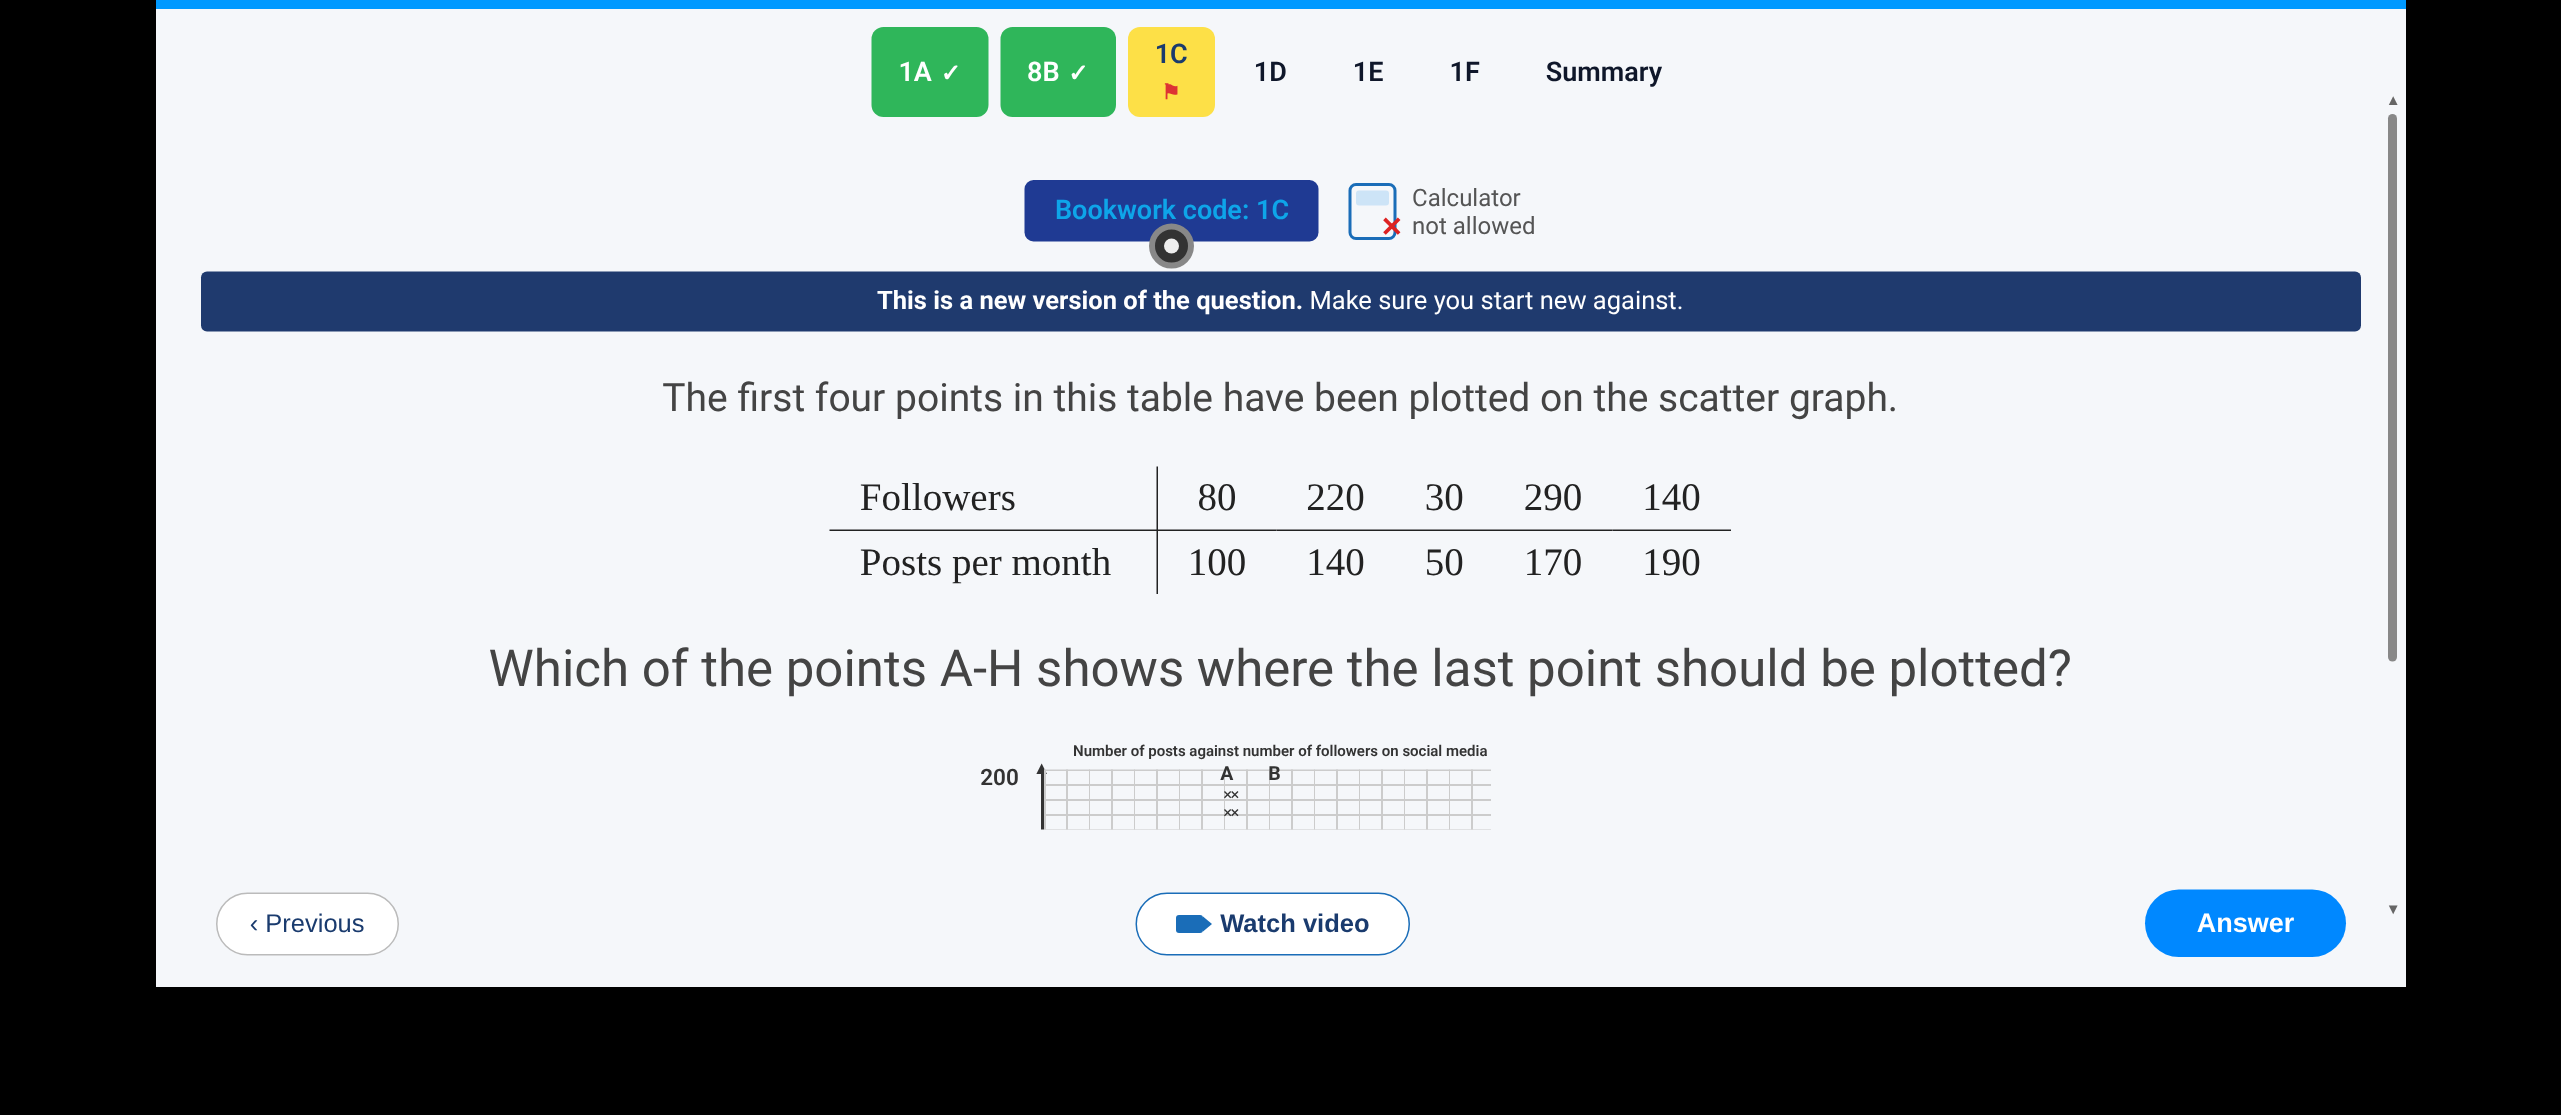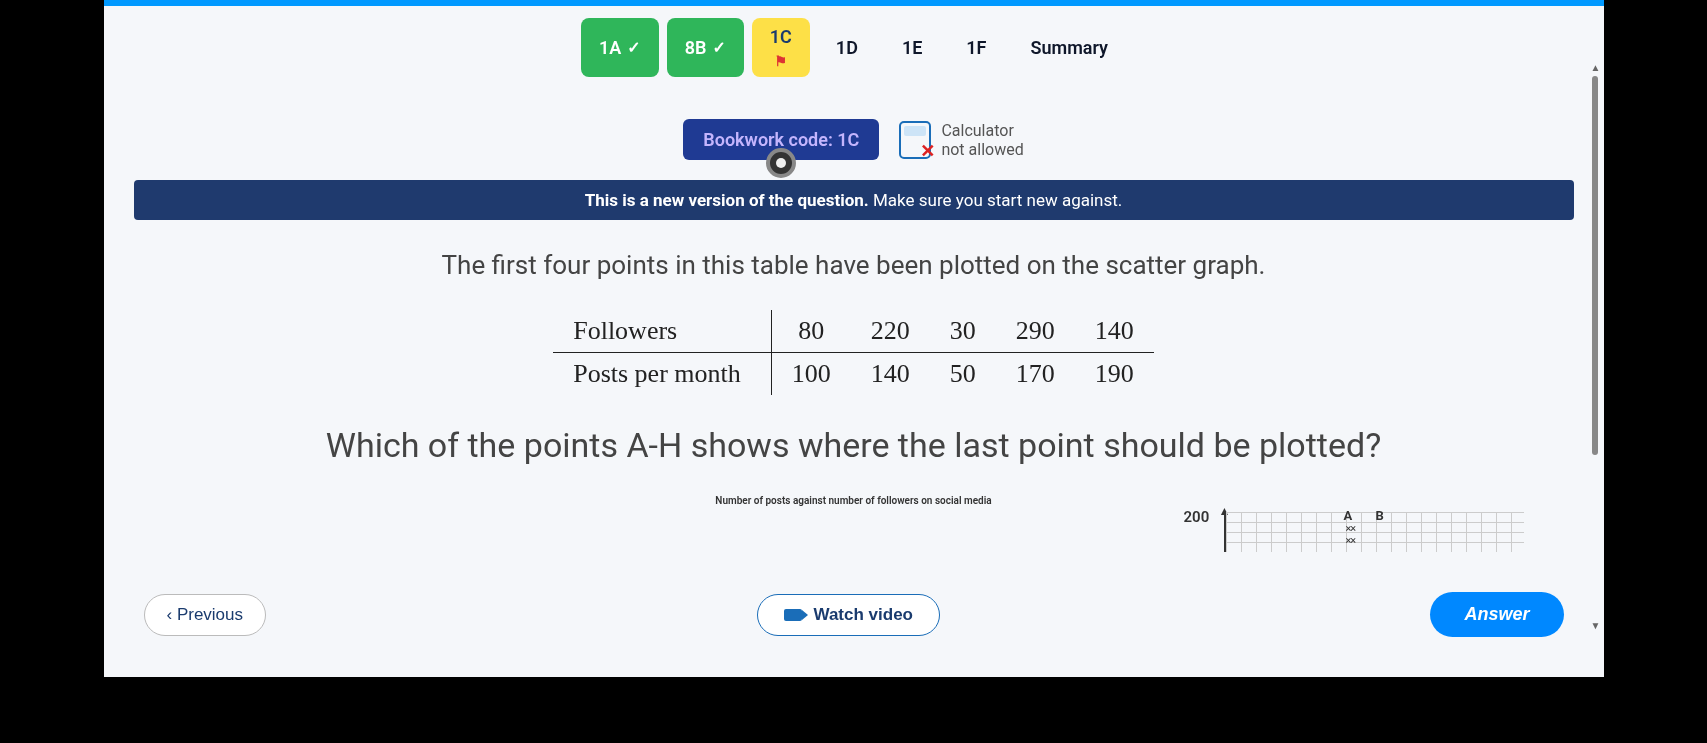--- a/index.html
+++ b/index.html
@@ -11,21 +11,21 @@
   align-items: flex-start;
   min-height: 743px;
   width: 1707px;
 }
 .app-frame {
   background: #f5f7fa;
   width: 1500px;
   margin-top: 0;
   position: relative;
   border-top: 6px solid #0099ff;
-  padding-bottom: 40px;
+  padding-bottom: 20px;
 }
 .tabs-row {
   display: flex;
   justify-content: center;
   gap: 8px;
   padding: 12px 0;
 }
 .tab {
   padding: 8px 18px;
   border-radius: 8px;
@@ -44,21 +44,21 @@
 .info-row {
   display: flex;
   justify-content: center;
   align-items: center;
   gap: 20px;
   margin: 30px 0 20px;
   position: relative;
 }
 .bookwork-badge {
   background: #1f3a93;
-  color: #c4b5fd;
+  color: #0ea5e9;
   padding: 10px 20px;
   border-radius: 6px;
   font-weight: 600;
   font-size: 18px;
   position: relative;
 }
 .camera-dot {
   position: absolute;
   bottom: -18px;
   left: 50%;
@@ -101,21 +101,21 @@
   border-collapse: collapse;
   font-family: Georgia, "Times New Roman", serif;
   font-size: 26px;
   color: #222;
 }
 .data-table td { padding: 6px 20px; }
 .data-table tr:first-child td { border-bottom: 1.5px solid #222; }
 .data-table td:first-child { border-right: 1.5px solid #222; text-align: left; padding-right: 30px;}
 .q-text2 { font-size: 34px; color: #444; margin: 20px 0 30px; }
 .chart-title { font-size: 10px; font-weight: 600; color: #333; margin-bottom: 6px;}
-.chart-wrap { display:flex; justify-content:flex-end; }
+.chart-wrap { display:flex; justify-content:center; }
 .chart {
   position: relative;
   width: 320px;
   height: 50px;
 }
 .y-label { position:absolute; left:-40px; top:-4px; font-size:15px; font-weight:600;}
 .chart-grid {
   position:absolute; left:0; top:0; width:300px; height:40px;
   border-left:2px solid #333;
   background-image:
@@ -156,21 +156,20 @@
 .cam-icon::after{content:"";position:absolute;right:-6px;top:1px;border-left:6px solid #1a6db8;border-top:5px solid transparent;border-bottom:5px solid transparent;}
 .answer-btn {
   background: #0088ff;
   color: #fff;
   padding: 12px 34px;
   border-radius: 24px;
   font-size: 18px;
   font-weight: 600;
   border: none;
   cursor: pointer;
-  font-style: italic;
 }
 .scrollbar {
   position: absolute;
   right: 4px;
   top: 70px;
   bottom: 60px;
   width: 10px;
 }
 .scroll-thumb {
   position:absolute;

